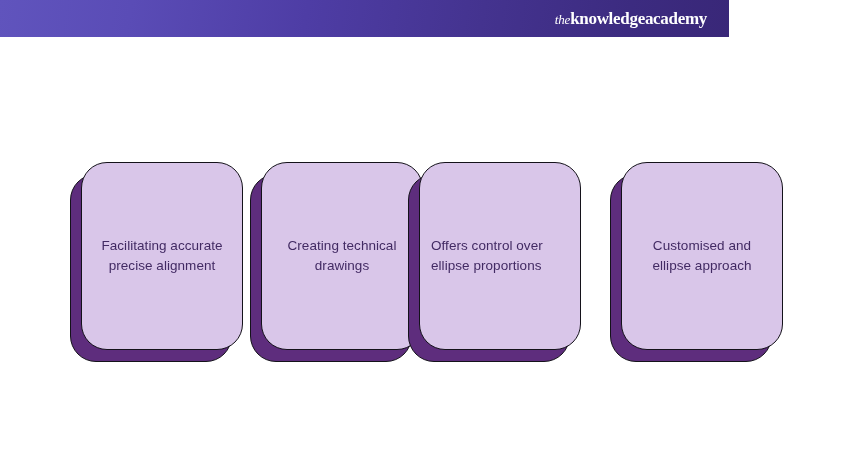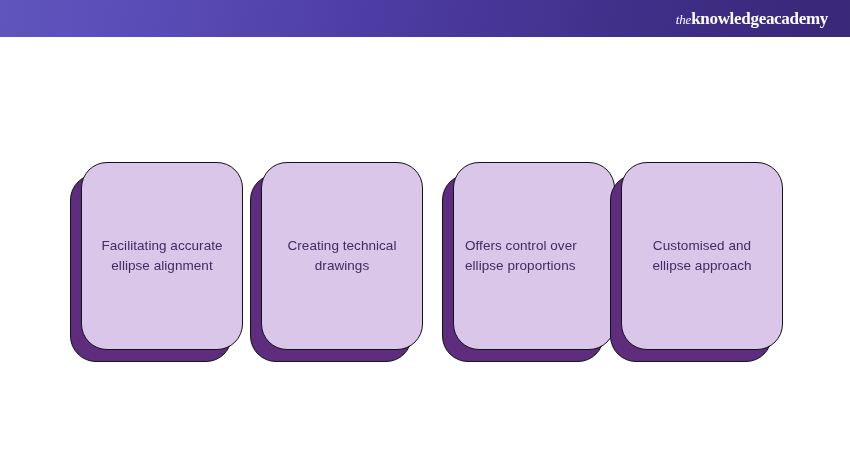--- a/index.html
+++ b/index.html
@@ -13,21 +13,21 @@
     font-family: "Liberation Sans", sans-serif;
     overflow: hidden;
     position: relative;
   }
 
   
   .header-bar {
     position: absolute;
     left: 0;
     top: 0;
-    width: 850px;
+    width: 729px;
     height: 37px;
     background: linear-gradient(100deg, #6054bd 0%, #5a4cb6 18%, #4e3da5 42%, #44338f 66%, #3c2b80 86%, #392778 100%);
     display: flex;
     align-items: center;
     justify-content: flex-end;
     box-sizing: border-box;
     padding-right: 22px;
   }
   .logo {
     font-family: "Liberation Serif", serif;
@@ -57,21 +57,21 @@
   }
 
   .card-wrap {
     position: absolute;
     top: 125px;
     width: 162px;
     height: 188px;
   }
   .card-wrap.c0 { left: 81px; }
   .card-wrap.c1 { left: 261px; border-radius: 24px; }
-  .card-wrap.c2 { left: 453px; border-radius: 31px; }
+  .card-wrap.c2 { left: 419px; border-radius: 31px; }
   .card-wrap.c3 { left: 621px; }
 
   .card-shadow {
     position: absolute;
     left: -11px;
     top: 12px;
     width: 162px;
     height: 188px;
     background: #5e2d7d;
     border: 1.6px solid #14121a;
@@ -112,21 +112,21 @@
   <div class="logo">
     <span class="logo-the">the</span><span class="logo-main">knowledgeacademy</span>
   </div>
 </div>
 
 <div class="card-row">
 
   <div class="card-wrap c0">
     <div class="card-shadow"></div>
     <div class="card-face">
-      <div class="card-text">Facilitating accurate ellipse alignment</div>
+      <div class="card-text">Facilitating accurate precise alignment</div>
     </div>
   </div>
 
   <div class="card-wrap c1">
     <div class="card-shadow"></div>
     <div class="card-face">
       <div class="card-text">Creating technical drawings</div>
     </div>
   </div>
 

